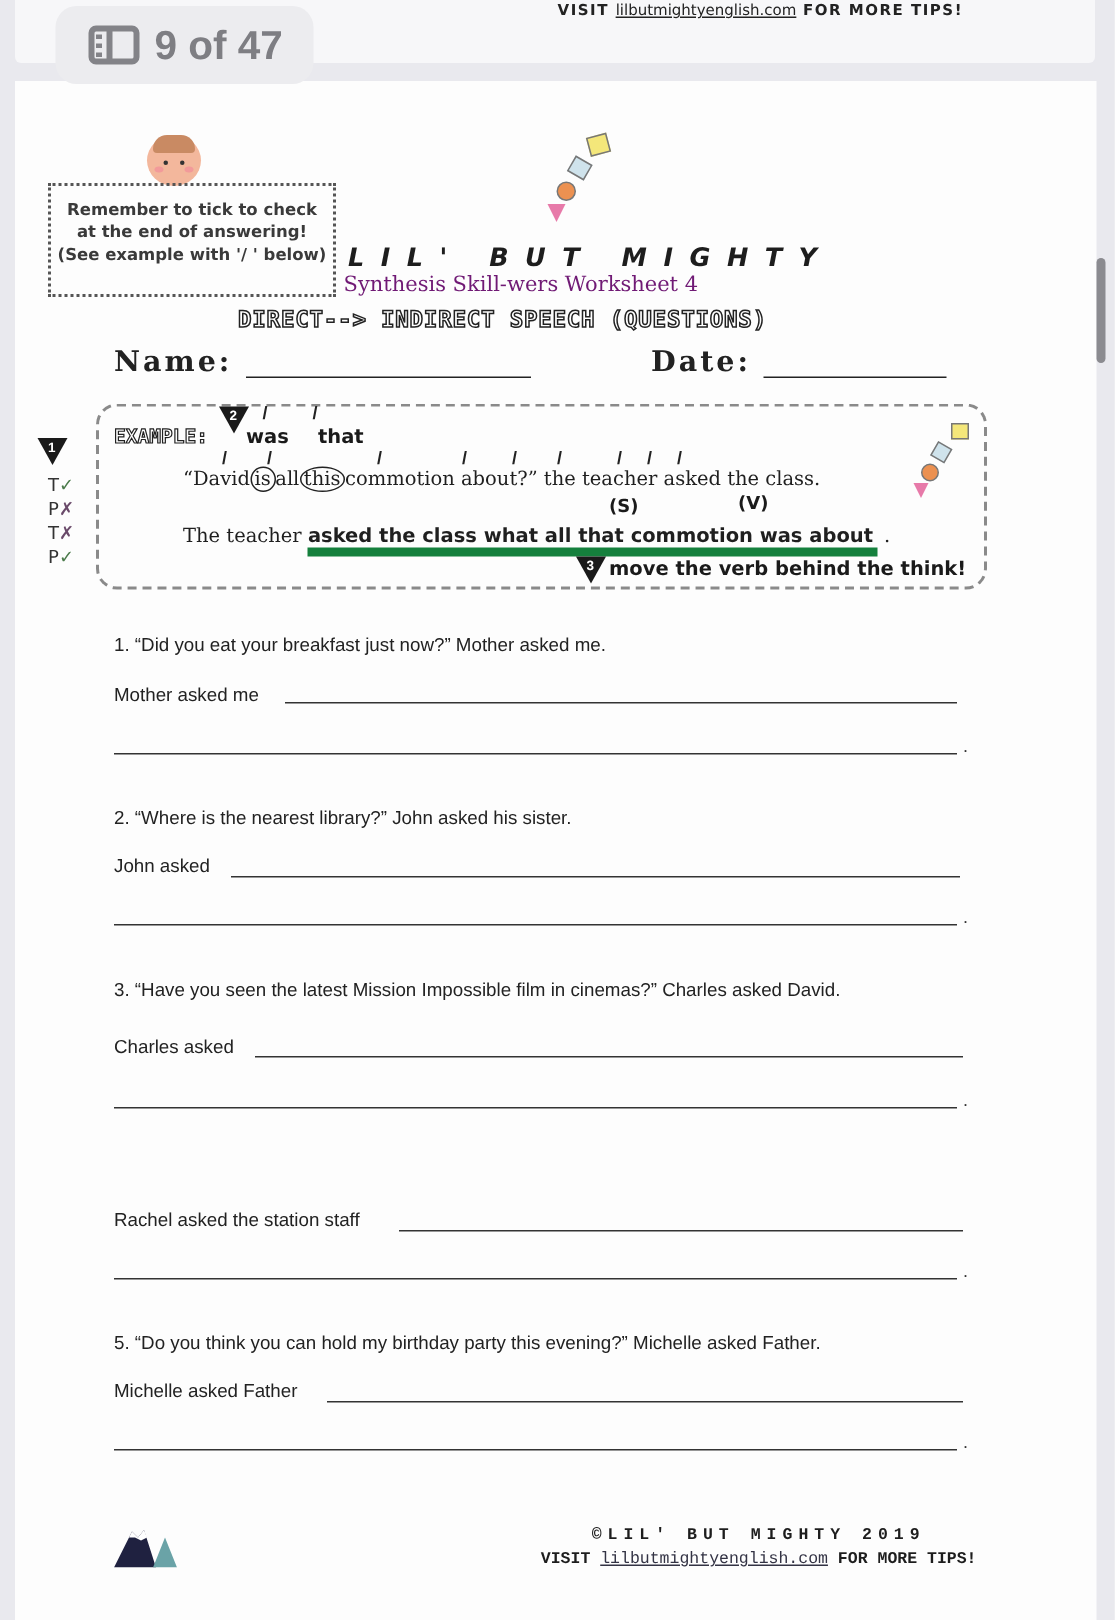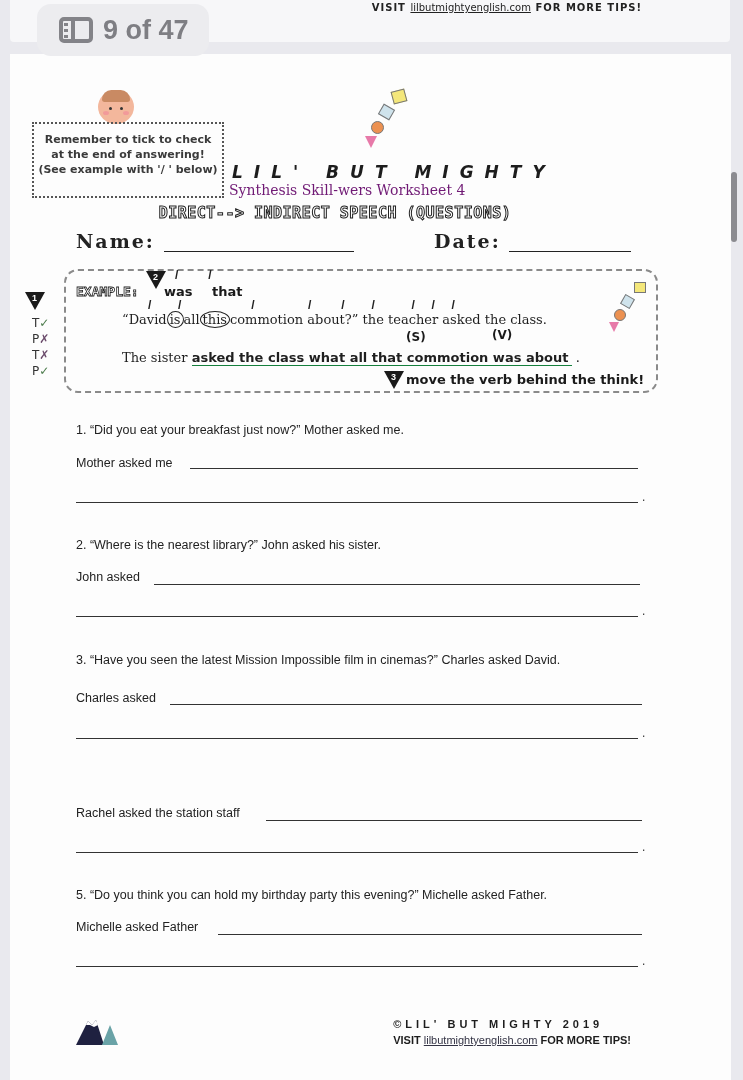--- a/index.html
+++ b/index.html
@@ -82,33 +82,33 @@
     border: 2px dashed #8a8a8a; border-radius: 14px;
   }
   .ex-label { position: absolute; left: 66px; top: 230px; font-family: "DejaVu Sans Mono", monospace; font-weight: bold; font-size: 13px; color: #fff; -webkit-text-stroke: 0.8px #222; }
   .tri { position: absolute; width: 0; height: 0; border-left: 10px solid transparent; border-right: 10px solid transparent; border-top: 18px solid #1a1a1a; }
   .tri span { position: absolute; top: -17px; left: -3px; color: #fff; font-size: 9px; font-weight: bold; }
   .hand { position: absolute; font-family: "DejaVu Sans", sans-serif; font-weight: bold; font-size: 13px; color: #1a1a1a; }
   .slashes { position: absolute; font-weight: bold; font-size: 12px; color: #222; }
   .ex-quote { position: absolute; left: 112px; top: 258px; font-family: "DejaVu Serif", serif; font-size: 13px; color: #1f1f1f; }
   .circled { border: 1px solid #222; border-radius: 50%; padding: 0 2px; }
   .ex-answer { position: absolute; left: 112px; top: 296px; font-family: "DejaVu Serif", serif; font-size: 13px; color: #1f1f1f; }
-  .ex-answer .ans { display: inline-block; width: 380px; border-bottom: 1px solid #15803d; font-family: "DejaVu Sans", sans-serif; font-weight: bold; font-size: 13px; }
+  .ex-answer .ans { display: inline-block; width: 380px; border-bottom: 6px solid #15803d; font-family: "DejaVu Sans", sans-serif; font-weight: bold; font-size: 13px; }
   .ex-tip { position: absolute; left: 396px; top: 318px; font-family: "DejaVu Sans", sans-serif; font-weight: bold; font-size: 13px; color: #1a1a1a; }
 
   .checklist { position: absolute; left: 22px; top: 261px; font-family: "DejaVu Sans", sans-serif; font-size: 12px; line-height: 16px; color: #333; }
   .checklist .ok { color: #4a7a4a; } .checklist .no { color: #6a4a6a; }
 
   
   .q { position: absolute; left: 66px; font-size: 12.5px; color: #222; font-family: "Liberation Sans", sans-serif; }
   .answer-line { position: absolute; height: 1px; background: #333; }
   .dot { position: absolute; font-size: 12px; color: #333; }
 
   .footer-logo { position: absolute; left: 66px; top: 963px; }
-  .footer-text { position: absolute; right: 100px; top: 962px; text-align: left; font-family: Liberation Sans, sans-serif; font-weight: bold; font-size: 11px; color: #1d1d1d; line-height: 16px; }
+  .footer-text { position: absolute; right: 80px; top: 962px; text-align: center; font-family: Liberation Mono, monospace; font-weight: bold; font-size: 11px; color: #1d1d1d; line-height: 16px; }
   .footer-text .brandline { letter-spacing: 4px; }
   .footer-text .link { text-decoration: underline; font-weight: normal; color: #334; letter-spacing: 0; }
 </style>
 </head>
 <body>
 
 <div class="prev-page">
   <div class="prev-footer" style="top:12px;">
     <span>VISIT</span>
     <span class="link">lilbutmightyenglish.com</span>
@@ -182,21 +182,21 @@
   <div class="slashes" style="left:165px; top:214px;">/ &nbsp; &nbsp; &nbsp; &nbsp; /</div>
   <div class="slashes" style="left:138px; top:244px; word-spacing:0;">/&nbsp;&nbsp;&nbsp;&nbsp;&nbsp;&nbsp;&nbsp;&nbsp;/&nbsp;&nbsp;&nbsp;&nbsp;&nbsp;&nbsp;&nbsp;&nbsp;&nbsp;&nbsp;&nbsp;&nbsp;&nbsp;&nbsp;&nbsp;&nbsp;&nbsp;&nbsp;&nbsp;&nbsp;&nbsp;/&nbsp;&nbsp;&nbsp;&nbsp;&nbsp;&nbsp;&nbsp;&nbsp;&nbsp;&nbsp;&nbsp;&nbsp;&nbsp;&nbsp;&nbsp;&nbsp;/&nbsp;&nbsp;&nbsp;&nbsp;&nbsp;&nbsp;&nbsp;&nbsp;&nbsp;/&nbsp;&nbsp;&nbsp;&nbsp;&nbsp;&nbsp;&nbsp;&nbsp;/&nbsp;&nbsp;&nbsp;&nbsp;&nbsp;&nbsp;&nbsp;&nbsp;&nbsp;&nbsp;&nbsp;/&nbsp;&nbsp;&nbsp;&nbsp;&nbsp;/&nbsp;&nbsp;&nbsp;&nbsp;&nbsp;/</div>
 
   <div class="ex-quote">
     <span>“David</span><span class="circled">is</span><span>all</span><span class="circled">this</span><span>commotion about?” the teacher asked the class.</span>
   </div>
   <div class="hand" style="left:396px; top:276px; font-size:12px;">(S)</div>
   <div class="hand" style="left:482px; top:274px; font-size:12px;">(V)</div>
 
   <div class="ex-answer">
-    <span>The sister</span>
+    <span>The teacher</span>
     <span class="ans">asked the class what all that commotion was about</span> .
   </div>
   <div class="tri" style="left:374px; top:317px;">
       <span>3</span>
     </div>
   <div class="ex-tip">move the verb behind the think!</div>
 
   <div class="beads" style="left:594px; top:228px;">
     <div class="bead" style="left:30px; top:0; width:12px; height:11px; background:#f4e77a;"></div>
     <div class="bead" style="left:18px; top:14px; width:11px; height:11px; background:#cfe3ec; transform:rotate(30deg);"></div>

